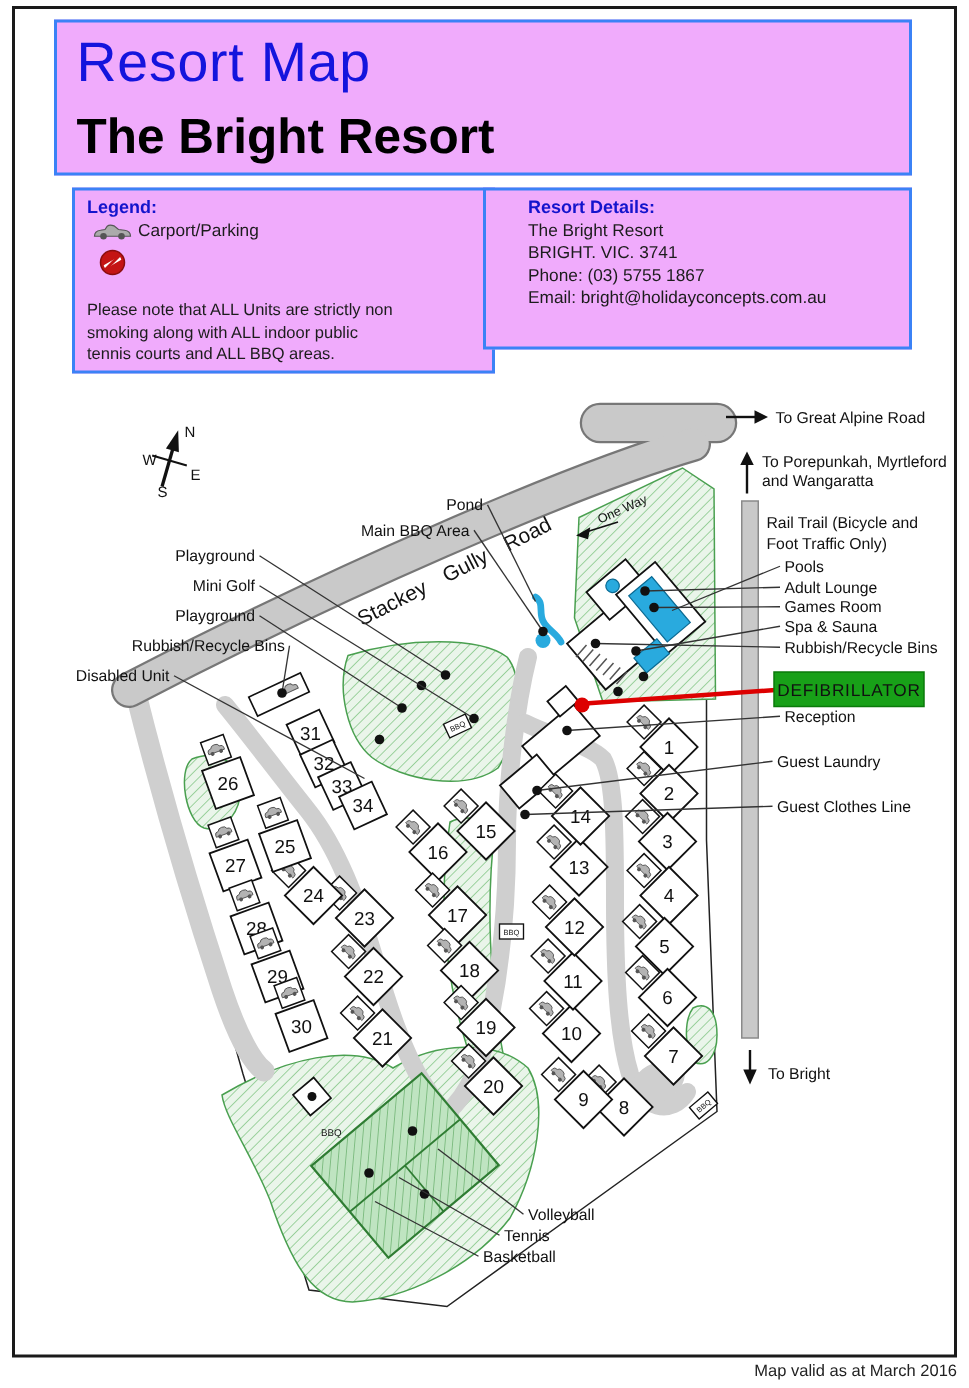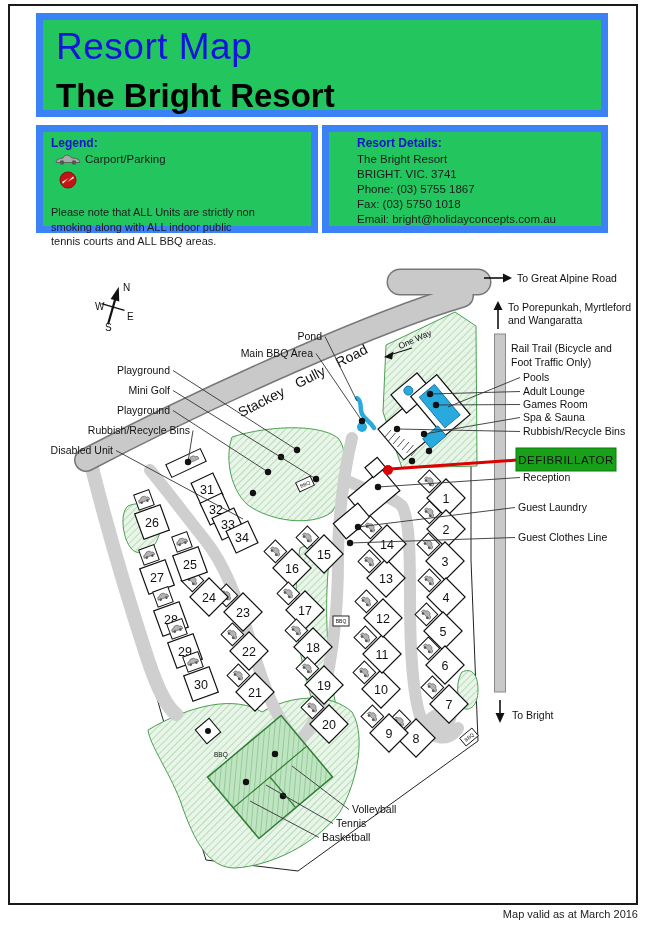--- a/index.html
+++ b/index.html
@@ -1,24 +1,24 @@
 <!DOCTYPE html>
 <html><head>
 <meta charset="utf-8">
 <style>
   html,body{margin:0;padding:0;background:#fff;}
   .page{position:relative;width:646px;height:925px;background:#fff;overflow:hidden;
         font-family:"Liberation Sans",sans-serif;color:#111;}
   .outer-border{position:absolute;left:8px;top:4px;width:630px;height:901px;
         border:2px solid #1a1a1a;box-sizing:border-box;background:#fff;}
-  .box{position:absolute;border:7px solid #3b82f6;background:#22c55e;box-sizing:border-box;z-index:3;}
+  .box{position:absolute;border:2px solid #3b82f6;background:#f0abfc;box-sizing:border-box;z-index:3;}
   .title-box{left:36px;top:13px;width:572px;height:104px;padding:6px 0 0 13px;}
   .title-main{font-size:37px;color:#1414dd;letter-spacing:0.5px;}
   .title-sub{font-size:33px;font-weight:bold;color:#000;margin-top:9px;}
-  .legend-box{left:36px;top:125px;width:282px;height:108px;padding:4px 8px;}
+  .legend-box{left:48px;top:125px;width:282px;height:124px;padding:4px 8px;}
   .details-box{left:322px;top:125px;width:286px;height:108px;padding:4px 28px;}
   .blue-head{color:#1414cc;font-weight:bold;font-size:12px;margin-bottom:2px;}
   .body-line{font-size:11.5px;line-height:15px;color:#1c1c1c;}
   .legend-row{display:flex;align-items:center;margin-top:2px;}
   .legend-note{display:flex;margin-top:4px;flex-direction:column;}
   .note-lines{font-size:11px;line-height:14.6px;color:#1c1c1c;}
   .icon-cell{width:34px;flex:0 0 34px;display:flex;justify-content:center;}
   .email-it{}
   .map-svg{position:absolute;left:0;top:0;z-index:1;}
   .footnote{position:absolute;right:8px;top:908px;font-size:11px;color:#222;z-index:3;}
@@ -616,18 +616,17 @@
         <div>tennis courts and ALL BBQ areas.</div>
       </div>
     </div>
   </div>
 
   <div class="box details-box">
     <div class="blue-head">Resort Details:</div>
     <div class="body-line">The Bright Resort</div>
     <div class="body-line">BRIGHT. VIC. 3741</div>
     <div class="body-line">Phone: (03) 5755 1867</div>
-    <div class="body-line">Fax: (03) 5750 1018</div>
     <div class="body-line"><span>Email: </span><span class="email-it">bright@holidayconcepts.com.au</span></div>
   </div>
 
   <div class="footnote">Map valid as at March 2016</div>
 </div>
 
 </body></html>

